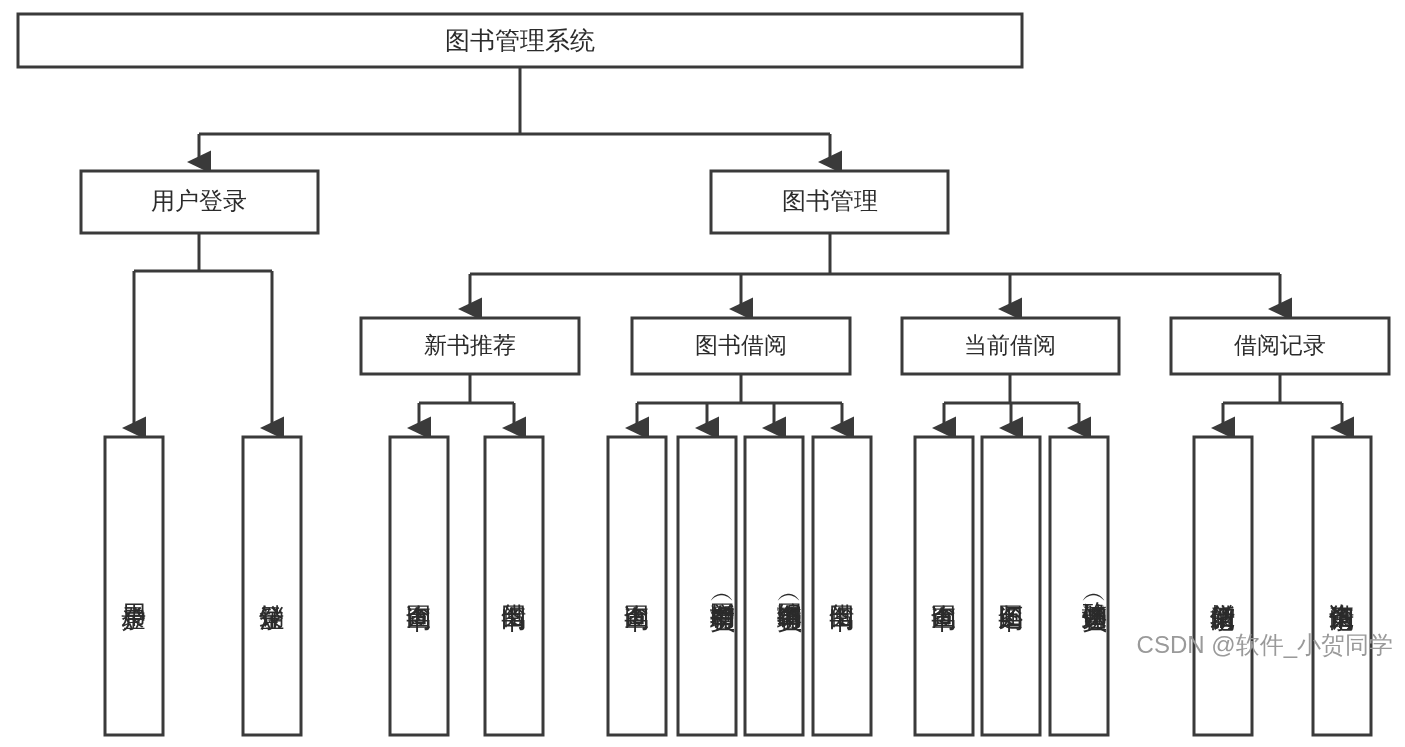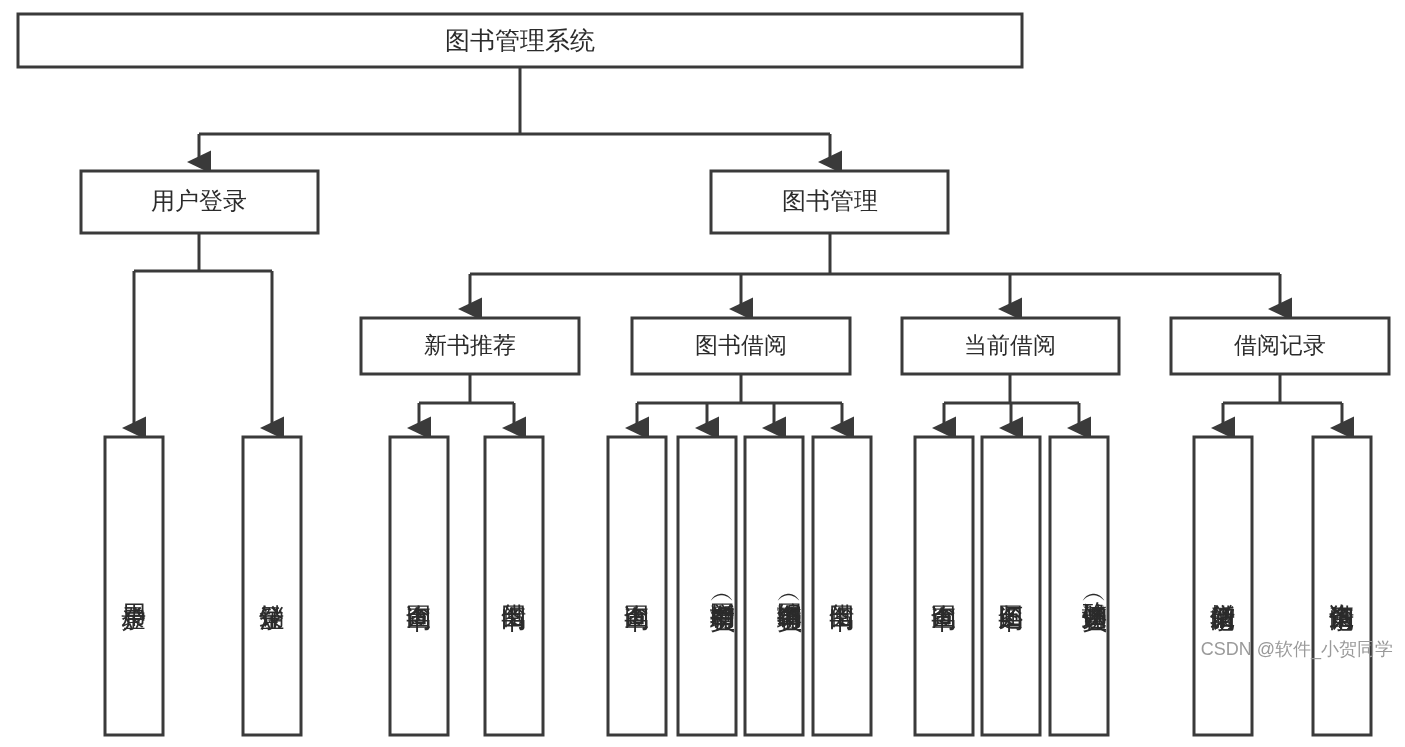--- a/index.html
+++ b/index.html
@@ -57,21 +57,21 @@
   }
   .edge {
     stroke: #3a3a3a;
     stroke-width: 3;
     fill: none;
   }
   .watermark {
     position: absolute;
     right: 12px;
     bottom: 4px;
-    font-size: 18px;
+    font-size: 24px;
     color: #9a9a9a;
     font-family: "Liberation Sans", "DejaVu Sans", sans-serif;
     white-space: nowrap;
   }
 </style>
 </head>
 <body>
 
 <div id="diagram-root">
 

